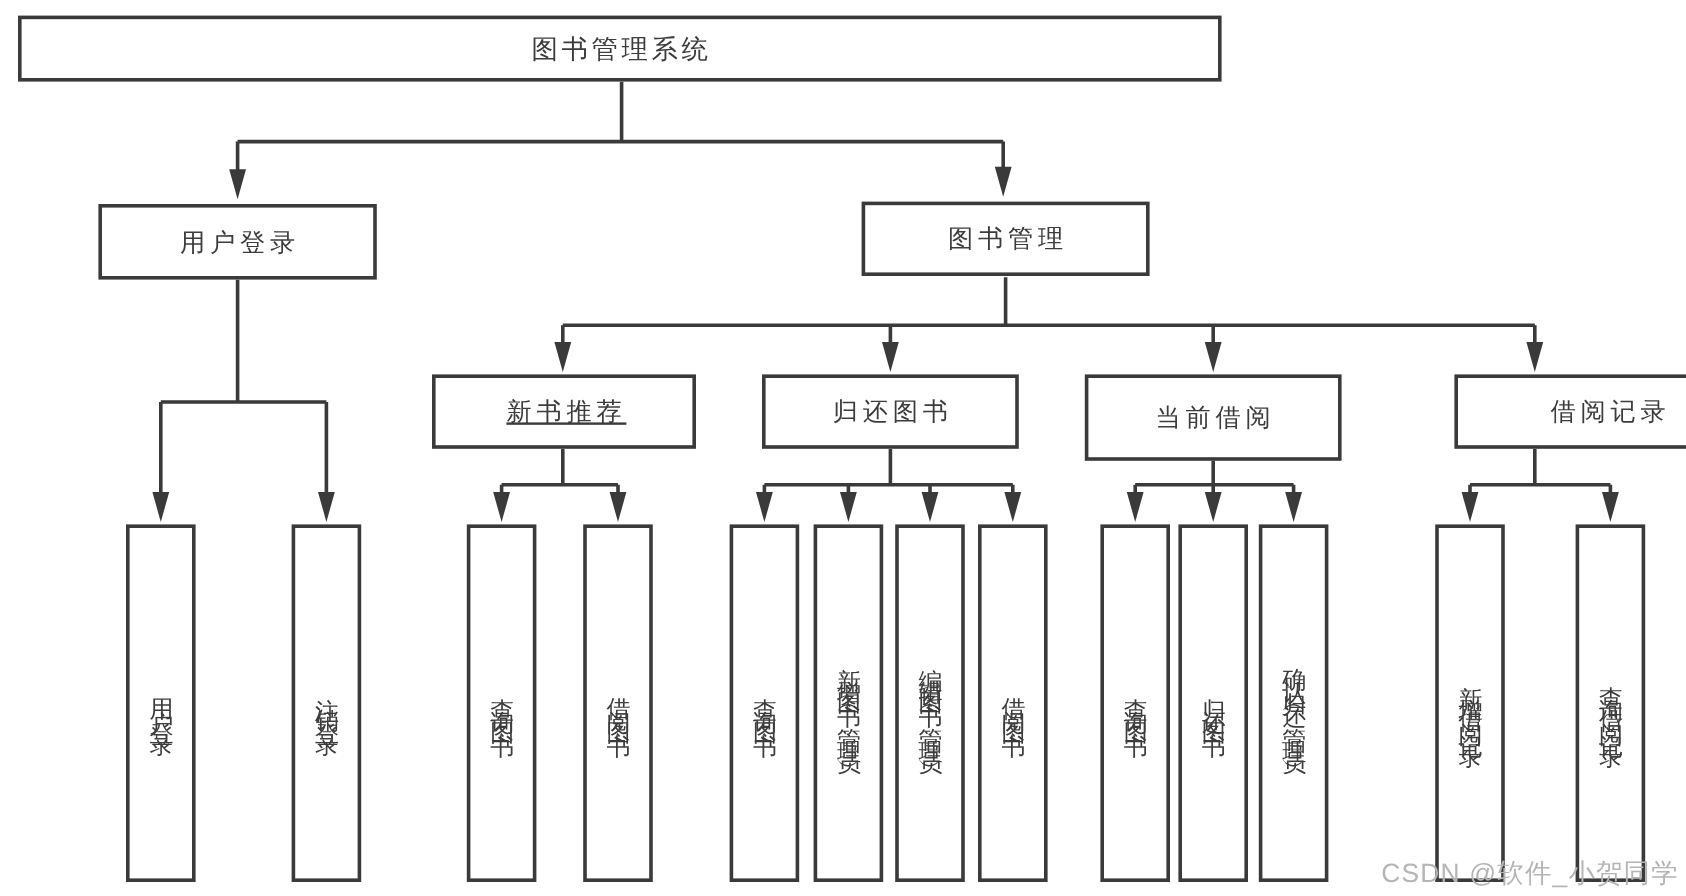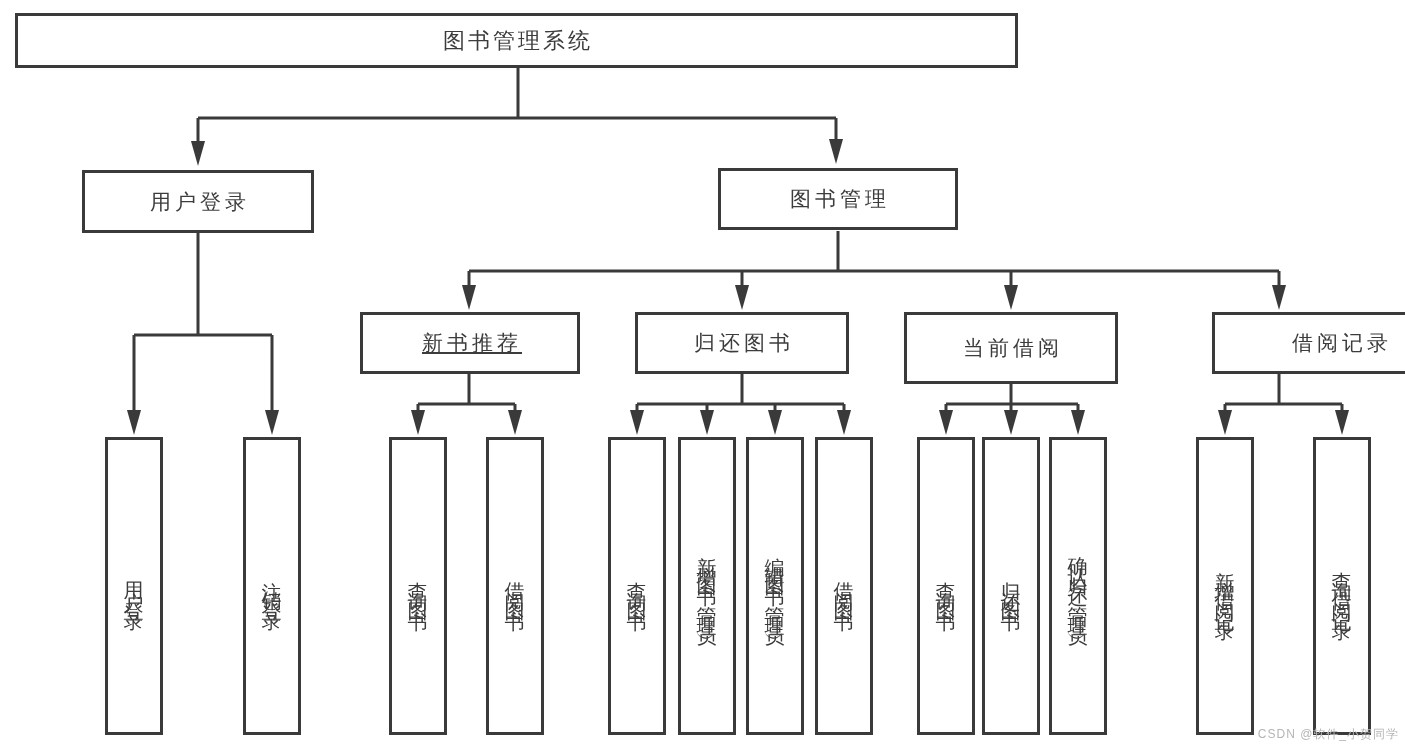--- a/index.html
+++ b/index.html
@@ -25,21 +25,21 @@
     font-size:21px;letter-spacing:4px;text-indent:4px;white-space:nowrap;
   }
   .node.h.root{font-size:22px;letter-spacing:3px;text-indent:3px;}
   .node.v{
     writing-mode:vertical-rl;text-orientation:mixed;text-align:center;
     width:58px;height:298px;top:437px;
     line-height:52px;font-size:20px;letter-spacing:10px;
   }
   .watermark{
     position:absolute;right:6px;bottom:4px;
-    color:var(--wm);font-size:12px;letter-spacing:1px;white-space:nowrap;
+    color:var(--wm);font-size:22px;letter-spacing:1px;white-space:nowrap;
   }
 </style>
 </head>
 <body>
 
 <div class="canvas">
 
   <svg class="connectors" viewBox="0 0 1405 747" xmlns="http://www.w3.org/2000/svg">
     <path id="edge-path" fill="none" stroke-width="3" d="
       M518 68 L518 118

